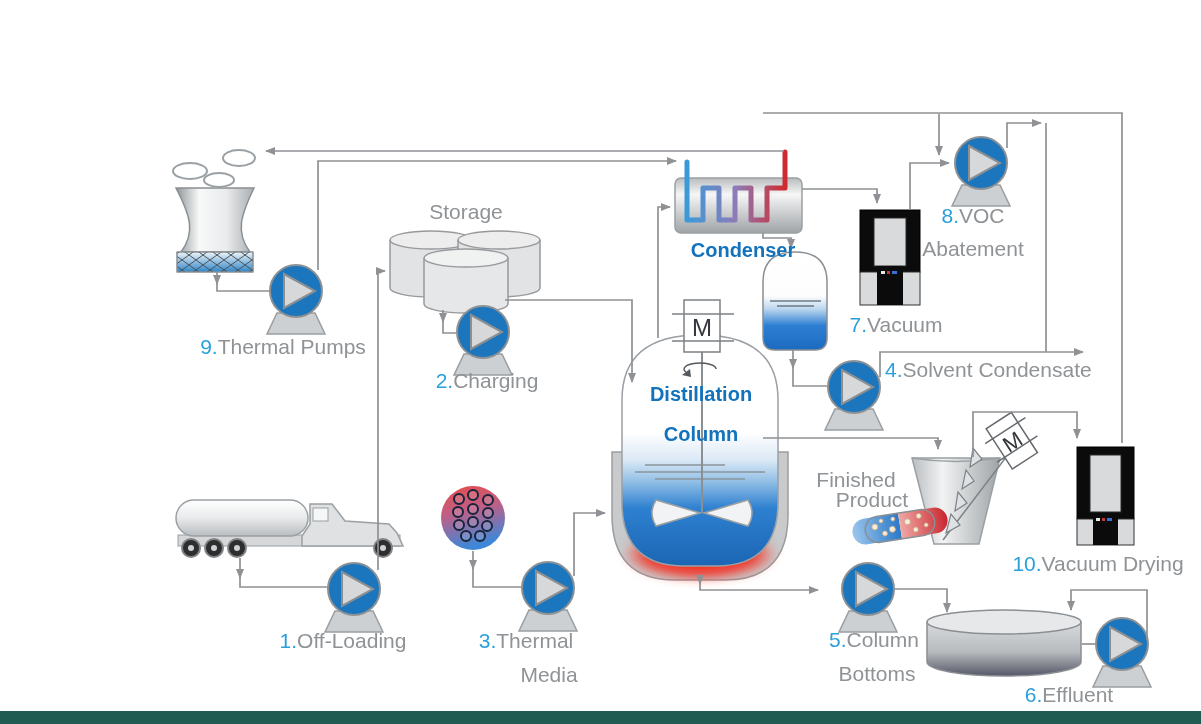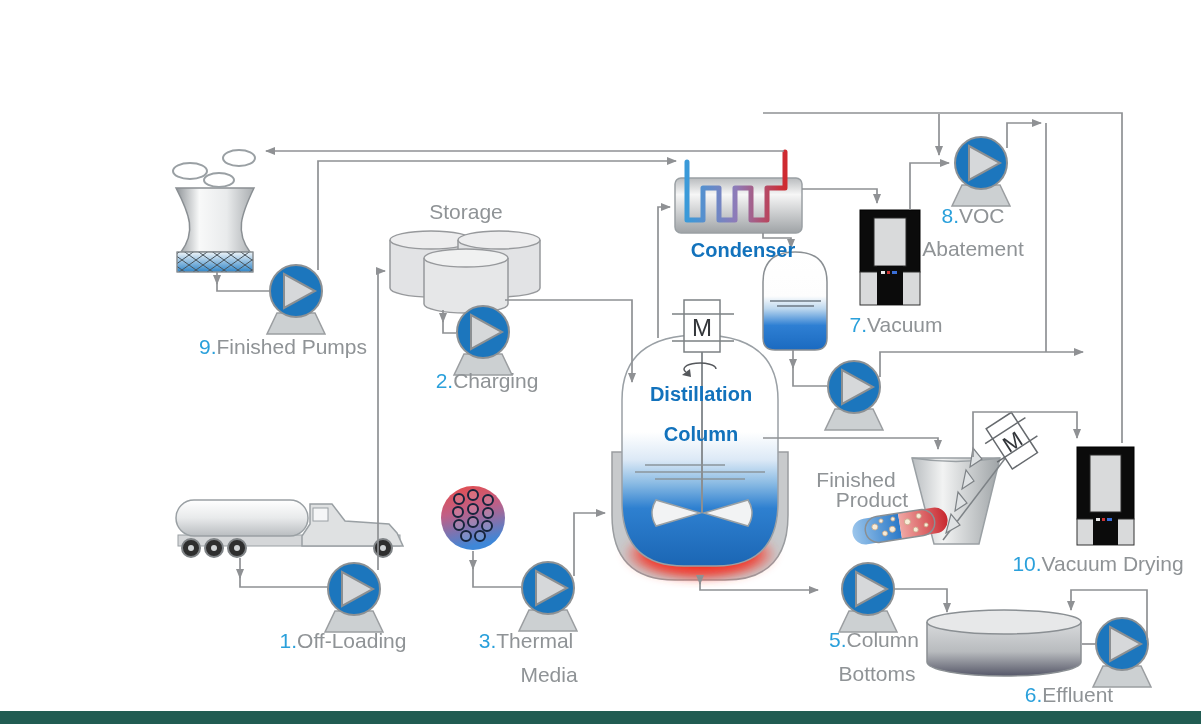--- a/index.html
+++ b/index.html
@@ -303,38 +303,41 @@
 
   <div class="lbl ctr blue-head" style="left:743px;top:239px;">Condenser</div>
 
   <div class="lbl ctr blue-head" style="left:701px;top:383px;">Distillation</div>
   <div class="lbl ctr blue-head" style="left:701px;top:423px;">Column</div>
 
   <div class="lbl ctr" style="left:841px;top:468px;margin-left:15px;">Finished</div>
   <div class="lbl ctr" style="left:872px;top:488px;">Product</div>
 
   <div class="lbl ctr" style="left:283px;top:335px;">
-    <span class="num">9.</span><span class="word">Finished Pumps</span>
+    <span class="num">9.</span><span class="word">Thermal Pumps</span>
   </div>
 
   <div class="lbl ctr" style="left:487px;top:369px;">
     <span class="num">2.</span><span class="word">Charging</span>
   </div>
 
   <div class="lbl ctr" style="left:343px;top:629px;">
     <span class="num">1.</span><span class="word">Off-Loading</span>
   </div>
 
   <div class="lbl ctr" style="left:526px;top:629px;">
     <span class="num">3.</span><span class="word">Thermal</span>
   </div>
   <div class="lbl ctr" style="left:549px;top:663px;">
     <span class="word">Media</span>
   </div>
 
+  <div class="lbl" style="left:885px;top:358px;">
+    <span class="num">4.</span><span class="word">Solvent Condensate</span>
+  </div>
 
   <div class="lbl ctr" style="left:874px;top:628px;">
     <span class="num">5.</span><span class="word">Column</span>
   </div>
   <div class="lbl ctr" style="left:877px;top:662px;">
     <span class="word">Bottoms</span>
   </div>
 
   <div class="lbl ctr" style="left:1069px;top:683px;">
     <span class="num">6.</span><span class="word">Effluent</span>

